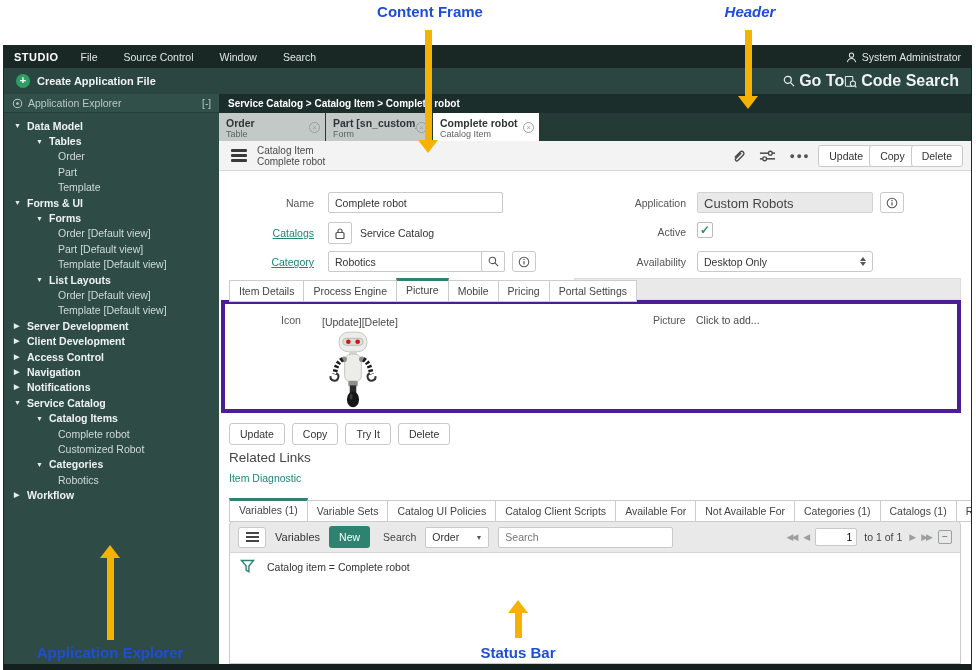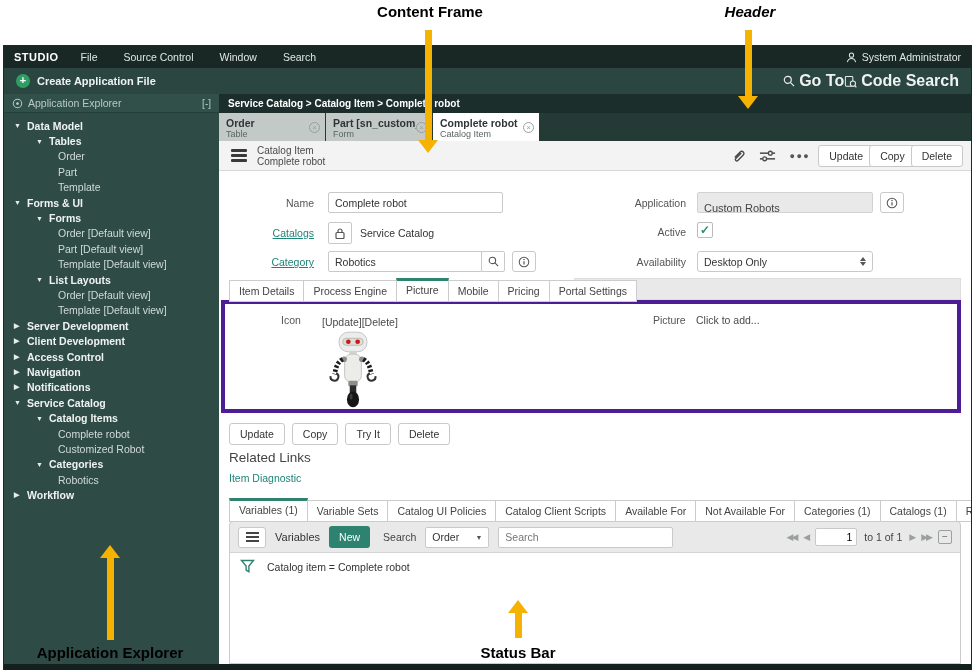--- a/index.html
+++ b/index.html
@@ -1,20 +1,20 @@
 <!DOCTYPE html>
 <html><head>
 <meta charset="utf-8">
 <style>
   * { margin:0; padding:0; box-sizing:border-box; }
   body { background:#fff; font-family:"Liberation Sans", sans-serif; }
   .page { position:relative; width:976px; height:670px; background:#fff; overflow:hidden; }
 
   
-  .ann-label { position:absolute; font-size:15px; font-weight:700; color:#000000; text-align:center; z-index:60; }
+  .ann-label { position:absolute; font-size:15px; font-weight:700; color:#1d4ed8; text-align:center; z-index:60; }
   .arrow { position:absolute; z-index:50; display:flex; flex-direction:column; align-items:center; }
   .arrow .bar { width:7px; background:#f5b200; }
   .arrow .head-down { width:0; height:0; border-left:10px solid transparent; border-right:10px solid transparent; border-top:13px solid #f5b200; }
   .arrow .head-up { width:0; height:0; border-left:10px solid transparent; border-right:10px solid transparent; border-bottom:13px solid #f5b200; }
 
   
   .window { position:absolute; left:3px; top:45px; width:969px; height:643px; border:1px solid #1c2a27; display:flex; flex-direction:column; background:#fff; font-size:11px; }
 
   .menu-bar { height:22px; background:#192725; color:#dfe7e5; display:flex; align-items:center; padding:0 10px; flex:0 0 auto; }
   .brand { font-weight:700; font-size:11px; letter-spacing:.5px; color:#fff; margin-right:22px; }
@@ -64,21 +64,21 @@
   .btn { background:#fff; border:1px solid #c9c9c9; border-radius:3px; font-size:10.5px; color:#333; padding:3px 10px; height:22px; cursor:pointer; font-family:inherit; }
   .fh-right .btn { margin-left:-5px; }
 
   .body { flex:1; position:relative; overflow:hidden; background:#fff; }
 
   
   .fields { position:absolute; top:0; left:0; right:0; height:107px; }
   .flabel { position:absolute; width:95px; text-align:right; font-size:10.5px; color:#555; }
   .flabel.link { color:#1f8476; text-decoration:underline; cursor:pointer; }
   .finput { position:absolute; height:21px; border:1px solid #c9c9c9; border-radius:2px; font-size:10.5px; color:#333; padding:0 6px; font-family:inherit; background:#fff; }
-  .fro { position:absolute; height:21px; background:#e9e9e9; border:1px solid #d2d2d2; border-radius:2px; font-size:11px; color:#444; padding:9px 6px; }
+  .fro { position:absolute; height:21px; background:#e9e9e9; border:1px solid #d2d2d2; border-radius:2px; font-size:13px; color:#444; padding:3px 6px; }
   .sq-btn { position:absolute; width:24px; height:21px; background:#fff; border:1px solid #c9c9c9; border-radius:2px; display:flex; align-items:center; justify-content:center; cursor:pointer; }
   .info-btn { border-radius:3px; }
   .lockval { position:absolute; display:flex; align-items:center; gap:8px; font-size:10.5px; color:#333; }
   .lock-box { width:24px; height:22px; border:1px solid #c9c9c9; border-radius:2px; display:flex; align-items:center; justify-content:center; }
   .checkbox { position:absolute; width:16px; height:16px; background:#fff; border:1px solid #bbb; border-radius:2px; color:#2e8e5f; font-weight:700; font-size:12px; line-height:14px; text-align:center; cursor:pointer; }
   .select { position:absolute; height:21px; border:1px solid #c9c9c9; border-radius:3px; background:#fff; display:flex; align-items:center; font-size:10.5px; color:#333; padding:0 6px; cursor:pointer; }
   .select .stext { flex:1; }
   .updown { display:flex; flex-direction:column; gap:1px; align-items:center; }
   .updown i { width:0; height:0; border-left:3.5px solid transparent; border-right:3.5px solid transparent; }
   .updown .u { border-bottom:4px solid #555; }

